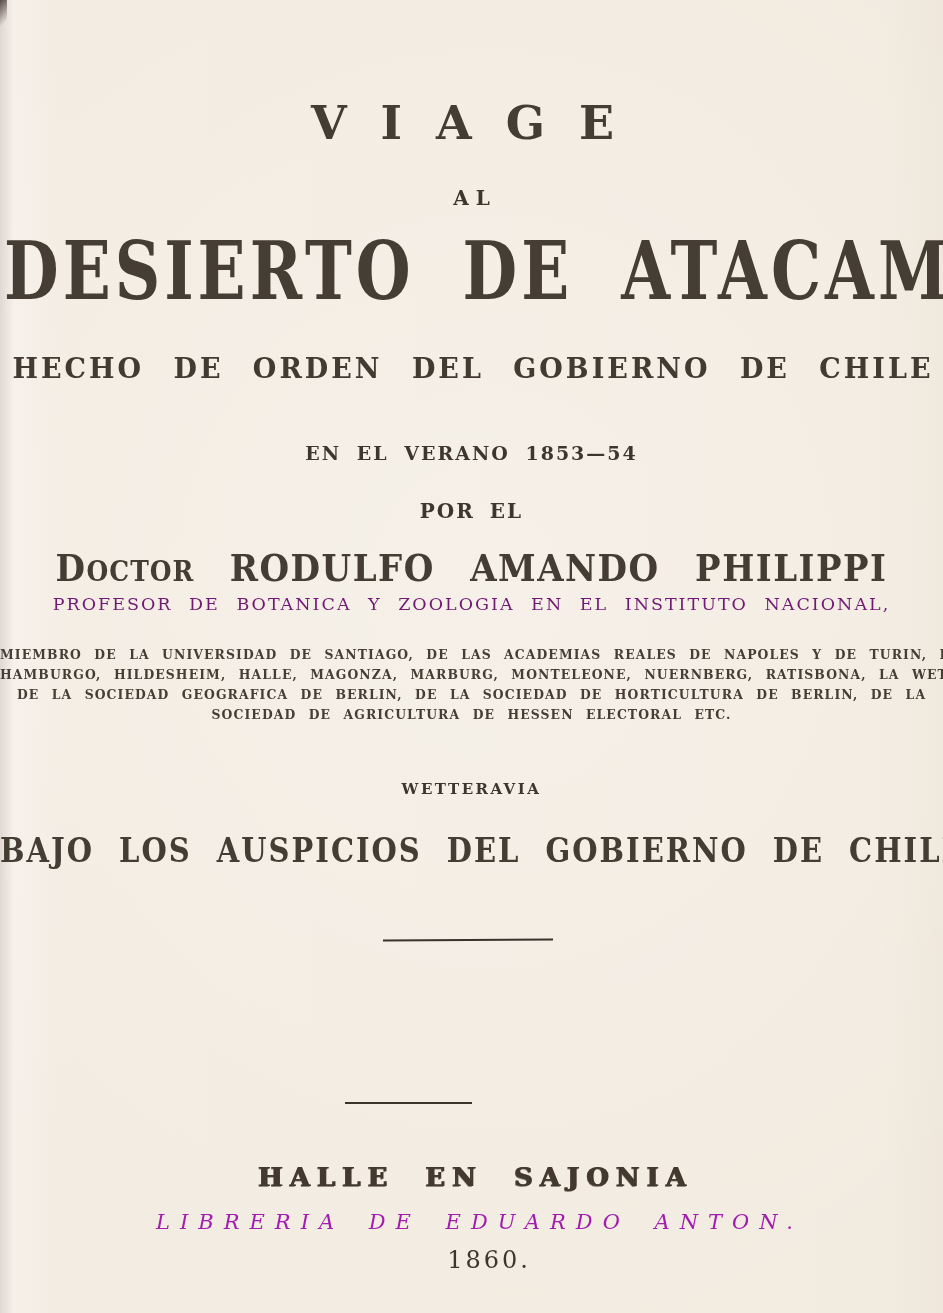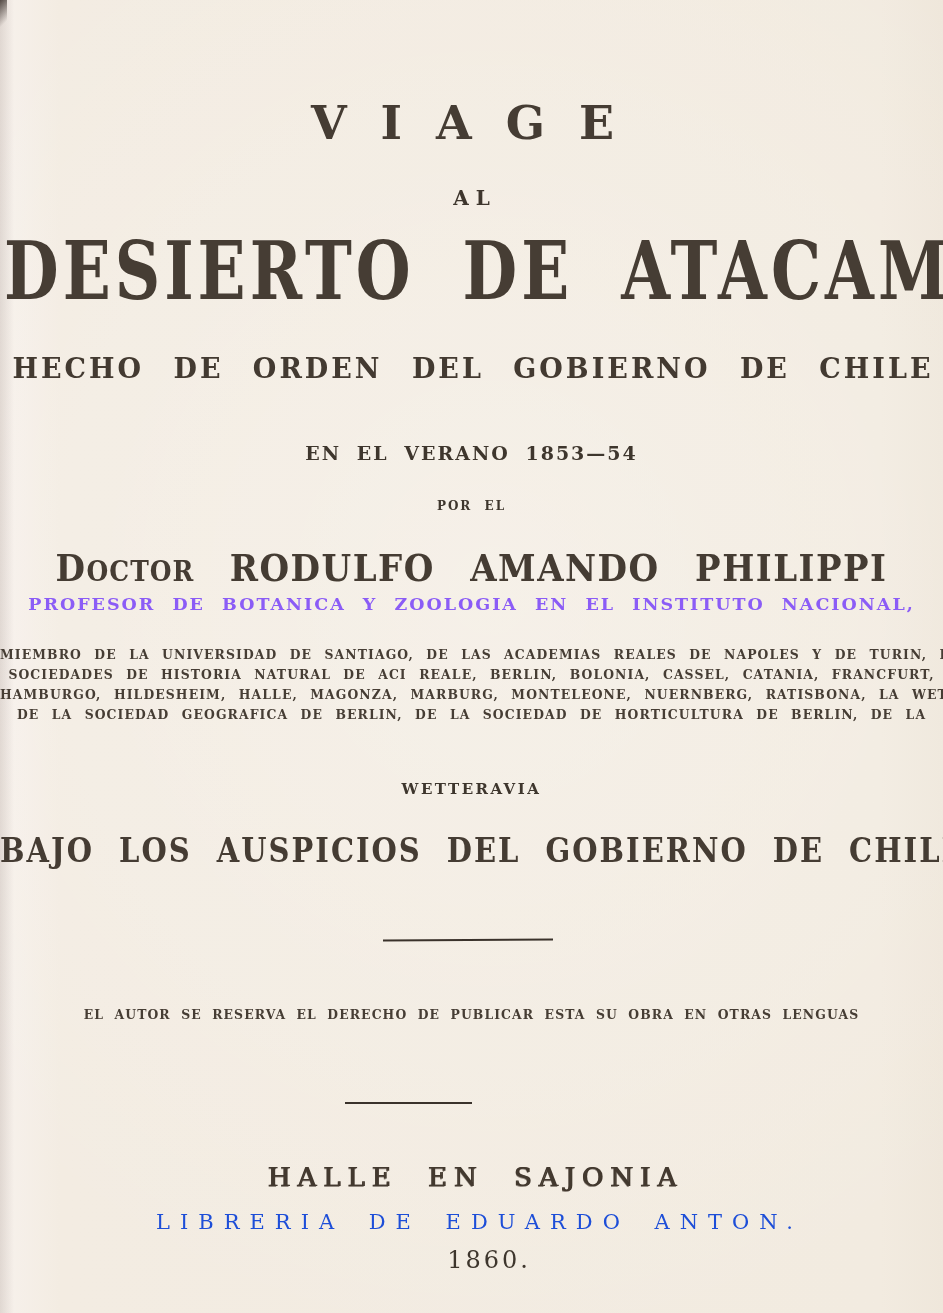--- a/index.html
+++ b/index.html
@@ -37,32 +37,32 @@
     transform: scale(1.0, 1.28); transform-origin: 50% 50%;
     color: #463d34;
   }
   .subtitle {
     top: 352px; font-size: 27px; font-weight: bold;
     letter-spacing: 3px; word-spacing: 17px; padding-left: 3px;
     transform: scaleY(1.06); transform-origin: 50% 0;
     color: #433a31;
   }
   .date-line { top: 424px; font-size: 19px; font-weight: bold; letter-spacing: 2px; word-spacing: 7px; margin-top: 18px; }
-  .por-el { top: 499px; font-size: 12px; font-weight: bold; letter-spacing: 2px; word-spacing: 6px; }
+  .por-el { top: 499px; font-size: 20px; font-weight: bold; letter-spacing: 2px; word-spacing: 6px; }
 
   .author-line {
     top: 545px; font-size: 34px; font-weight: bold;
     letter-spacing: 1.5px; word-spacing: 22px;
     transform: scaleY(1.12); transform-origin: 50% 0;
     color: #453c33;
   }
   .author-line .prefix-rest { font-size: 25px; letter-spacing: 1px; }
   .role-line-1 { top: 594px; }
   .role-line-2 { top: 618px; }
-  .role { font-size: 17.5px; font-weight: bold; letter-spacing: 2px; word-spacing: 9px; color: #8b5cf6; }
+  .role { font-size: 17.5px; font-weight: normal; letter-spacing: 2px; word-spacing: 9px; color: #701a75; }
 
   .credentials { position: absolute; left: 0; right: 0; top: 645px; text-align: center; }
   .cred-line {
     font-size: 12.4px; font-weight: bold; line-height: 20px;
     letter-spacing: 1.1px; word-spacing: 7px; white-space: nowrap; color: #463d34;
   }
   .publicado { top: 780px; font-size: 15px; font-weight: bold; letter-spacing: 2.5px; }
   .auspices {
     top: 831px; font-size: 29px; font-weight: bold;
     letter-spacing: 2px; word-spacing: 13px;
@@ -72,26 +72,26 @@
   .rule { position: absolute; height: 2px; background: #3a322b; }
   .rule-1 { left: 383px; top: 939px; width: 170px; transform: rotate(-0.3deg); }
   .rule-2 { left: 345px; top: 1102px; width: 127px; }
 
   .rights { position: absolute; left: 0; right: 0; top: 1005px; text-align: center; }
   .rights-line {
     font-size: 12.4px; font-weight: bold; line-height: 19px;
     letter-spacing: 1.1px; word-spacing: 5px; white-space: nowrap; color: #463d34;
   }
   .imprint-place {
-    top: 1162px; font-size: 26px; font-weight: normal;
+    top: 1162px; font-size: 26px; font-weight: bold;
     letter-spacing: 7px; word-spacing: 15px; padding-left: 7px;
     color: #43392f;
     text-shadow: 1.3px 0 0 #43392f, 0 1px 0 rgba(67,57,47,0.55);
   }
-  .imprint-publisher { top: 1210px; font-size: 21px; letter-spacing: 10px; word-spacing: 8px; padding-left: 16px; color: #1d4ed8; }
+  .imprint-publisher { top: 1210px; font-size: 21px; letter-spacing: 10px; word-spacing: 8px; padding-left: 16px; color: #a21caf; font-style: italic; }
   .imprint-year { top: 1246px; font-size: 24px; letter-spacing: 3px; color: #3e362d; margin-left: 35px; }
 </style>
 </head>
 <body>
 
 <div class="page">
 
   <div class="edge-shadow-left"></div>
   <div class="corner-mark"></div>
 
@@ -109,33 +109,32 @@
 
   <div class="line author-line">
     <span class="prefix-initial">D</span><span class="prefix-rest">OCTOR</span>
     <span class="author-name">RODULFO AMANDO PHILIPPI</span>
   </div>
 
   <div class="line role role-line-1">PROFESOR DE BOTANICA Y ZOOLOGIA EN EL INSTITUTO NACIONAL,</div>
 
   <div class="credentials">
     <div class="cred-line">MIEMBRO DE LA UNIVERSIDAD DE SANTIAGO, DE LAS ACADEMIAS REALES DE NAPOLES Y DE TURIN, DE LAS</div>
-    <div class="cred-line">SOCIEDADES DE HISTORIA NATURAL DE ACI REALE, BERLIN, BOLONIA, CASSEL, CATANIA, FRANCFURT,</div>
     <div class="cred-line">HAMBURGO, HILDESHEIM, HALLE, MAGONZA, MARBURG, MONTELEONE, NUERNBERG, RATISBONA, LA WETTERAVIA,</div>
     <div class="cred-line">DE LA SOCIEDAD GEOGRAFICA DE BERLIN, DE LA SOCIEDAD DE HORTICULTURA DE BERLIN, DE LA</div>
+    <div class="cred-line">SOCIEDAD DE AGRICULTURA DE HESSEN ELECTORAL ETC.</div>
   </div>
 
   <div class="line publicado">WETTERAVIA</div>
 
   <div class="line auspices">BAJO LOS AUSPICIOS DEL GOBIERNO DE CHILE.</div>
 
   <div class="rule rule-1"></div>
 
   <div class="rights">
-    <div class="rights-line">EL AUTOR SE RESERVA EL DERECHO DE PUBLICAR ESTA SU OBRA EN OTRAS LENGUAS</div>
   </div>
 
   <div class="rule rule-2"></div>
 
   <div class="line imprint-place">HALLE EN SAJONIA</div>
 
   <div class="line imprint-publisher">LIBRERIA DE EDUARDO ANTON.</div>
 
   <div class="line imprint-year">1860.</div>
 

